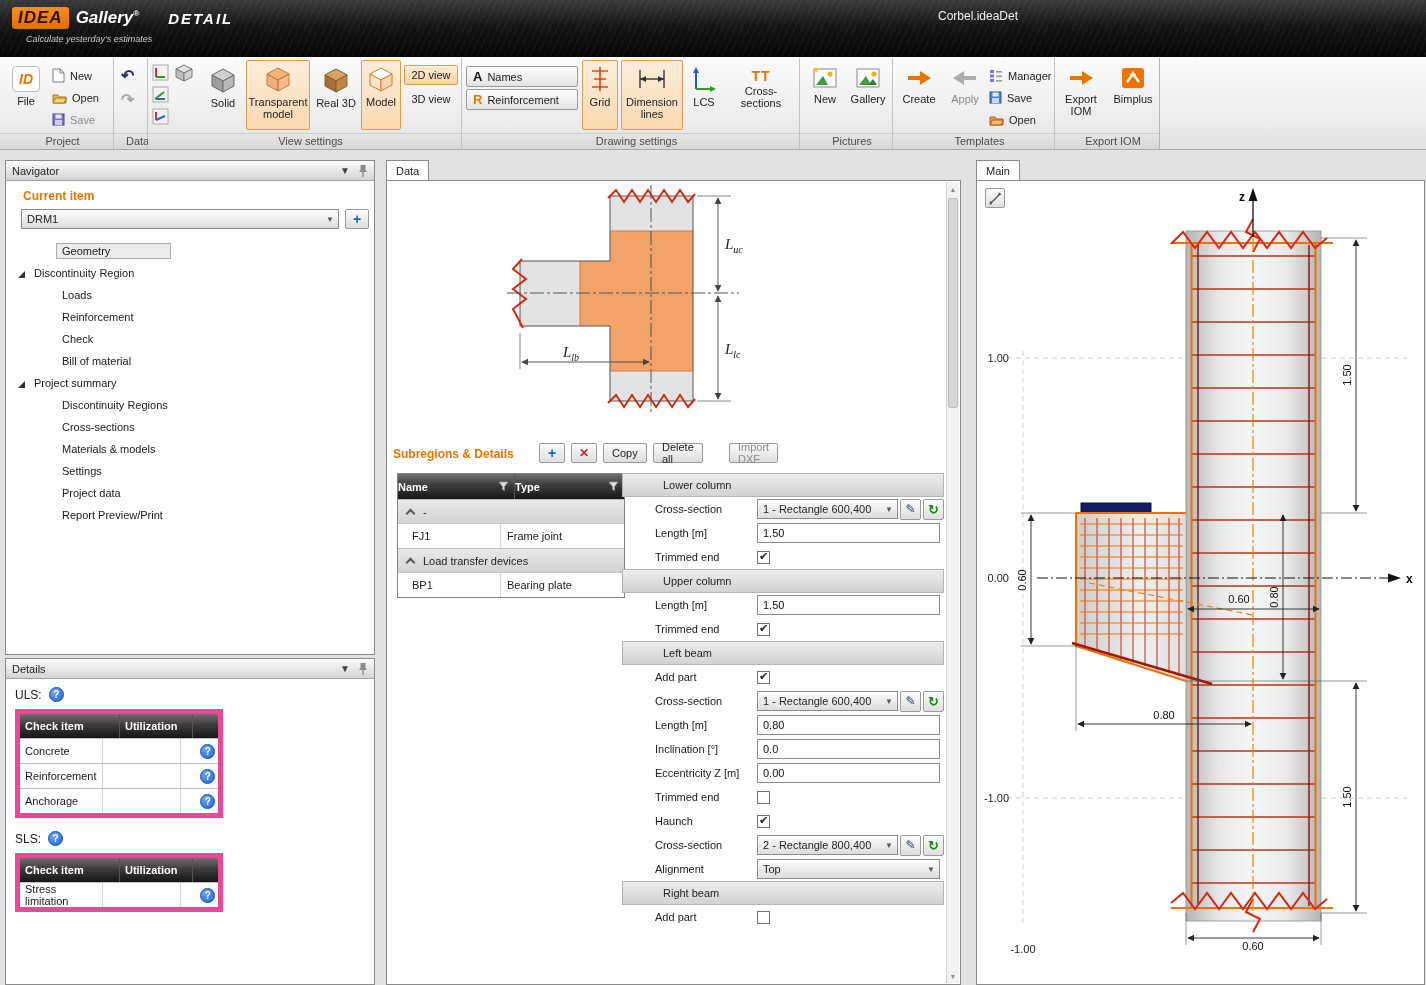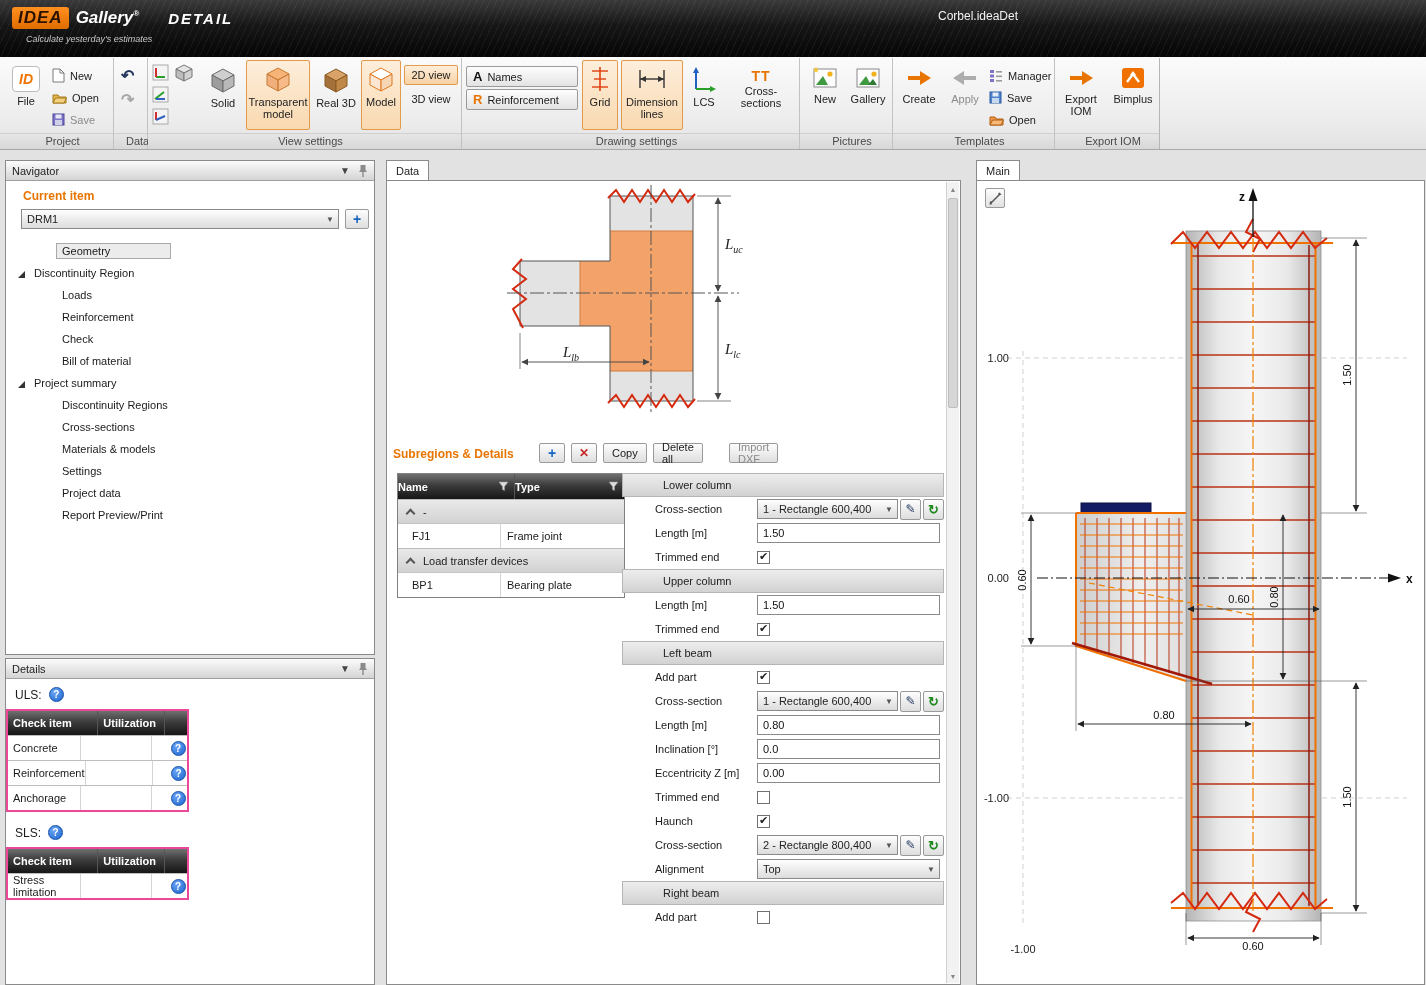--- a/index.html
+++ b/index.html
@@ -71,21 +71,21 @@
 .titem .exp{width:0;height:0;border-left:7px solid transparent;border-bottom:7px solid #333;
  margin:0 9px 0 12px;transform:translateY(1px);}
 .titem.child{padding-left:50px;}
 .titem.child .tlabel{padding:2px 6px;}
 .titem.child.sel .tlabel{background:#ececec;border:1px solid #aaa;padding:1px 60px 1px 5px;}
 
 
 .dlabel-row{display:flex;align-items:center;gap:7px;margin:8px 0 7px 9px;font-size:12px;}
 .help{width:15px;height:15px;border-radius:50%;background:radial-gradient(circle at 35% 30%,#6aa7f5,#1d63cf);
  color:#fff;font-weight:bold;font-size:10px;display:flex;align-items:center;justify-content:center;border:1px solid #1450a8;}
-.dt{width:183px;border:2px solid #ec4899;}
+.dt{margin-left:9px;width:208px;border:5px solid #ec4899;}
 .dt-head{display:flex;height:24px;background:linear-gradient(180deg,#707070,#3c3c3c 45%,#161616);color:#fff;font-weight:bold;}
 .dt-head>div{display:flex;align-items:center;padding-left:5px;border-right:1px solid #555;}
 .dt-row{display:flex;height:25px;background:#fff;border-top:1px solid #bdbdbd;align-items:center;gap:17px;}
 .dt-row>div{padding-left:5px;border-right:1px solid #d5d5d5;height:100%;display:flex;align-items:center;}
 .c1{width:104px;}.c2{width:76px;}.c3{width:26px;justify-content:center;border-right:none !important;padding-left:0 !important;}
 
 
 .bar-btn{position:absolute;height:20px;background:linear-gradient(180deg,#fdfdfd,#dedede);
  border:1px solid #9a9a9a;border-radius:2px;display:flex;align-items:center;justify-content:center;padding:0 8px;}
 .stable{position:absolute;left:10px;top:292px;width:228px;border:1px solid #808080;}

